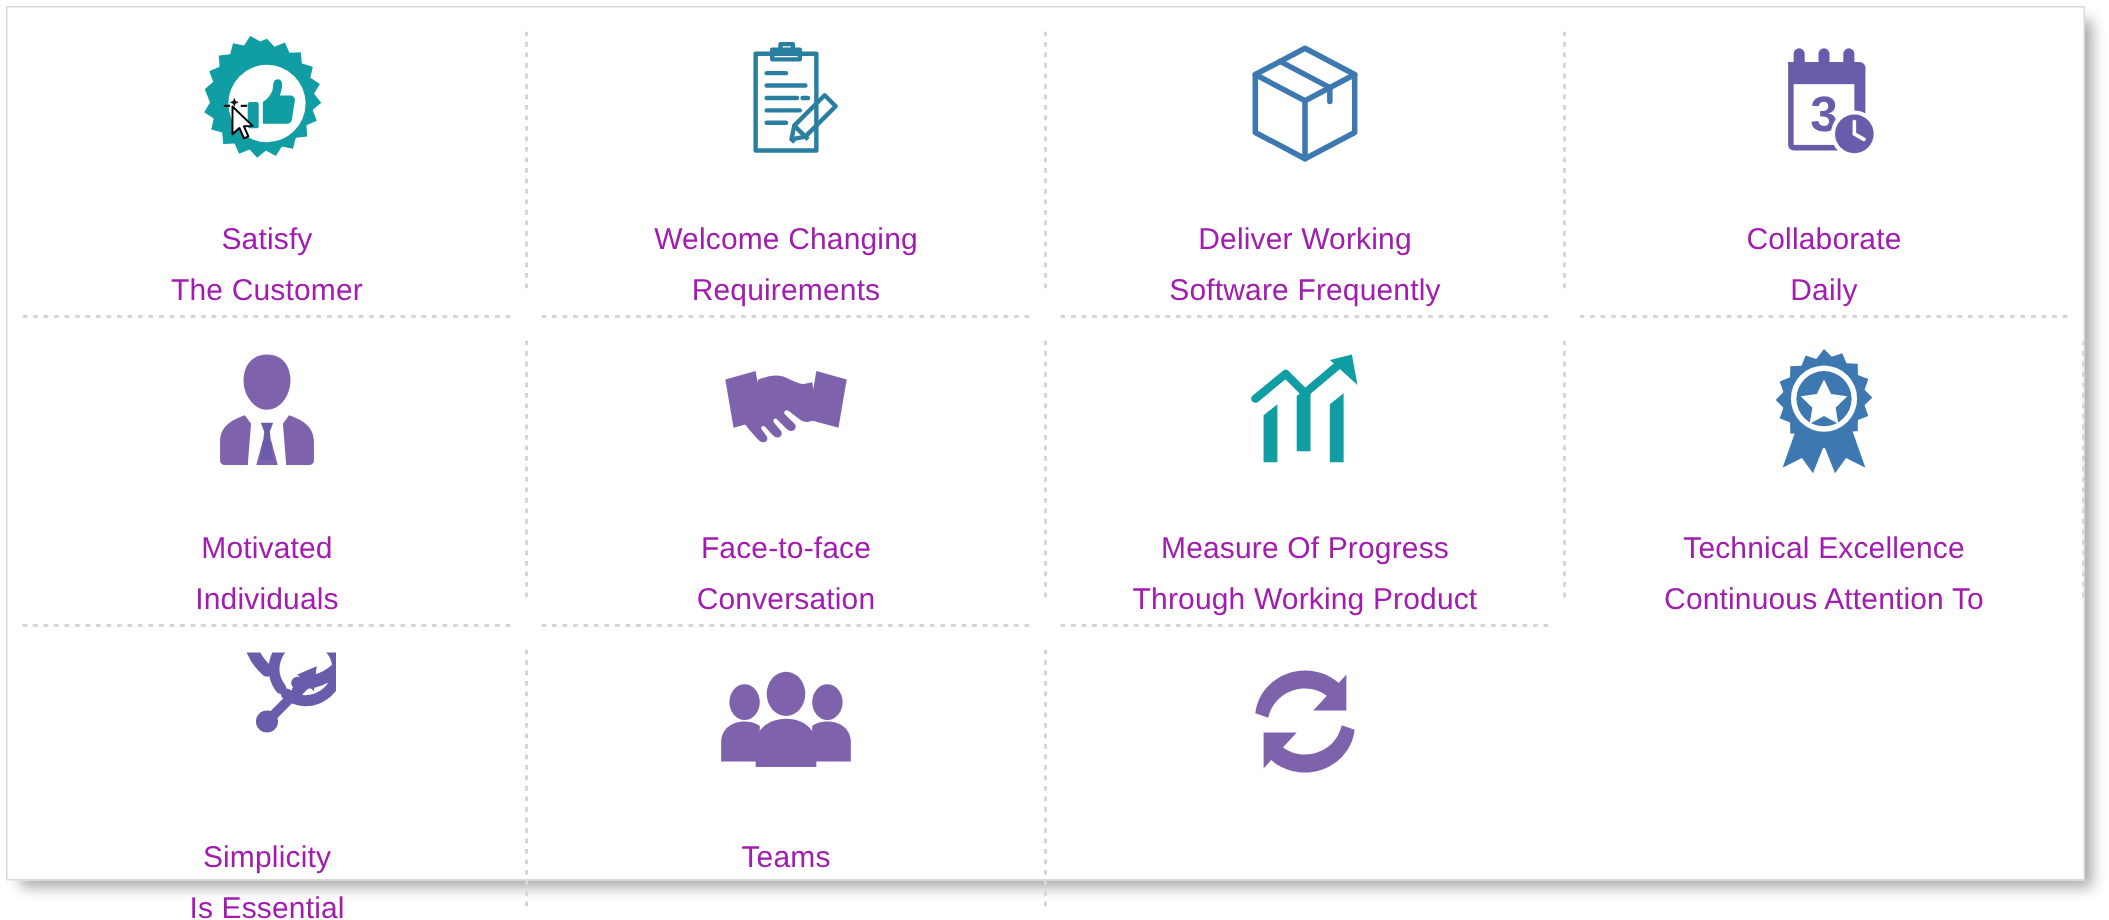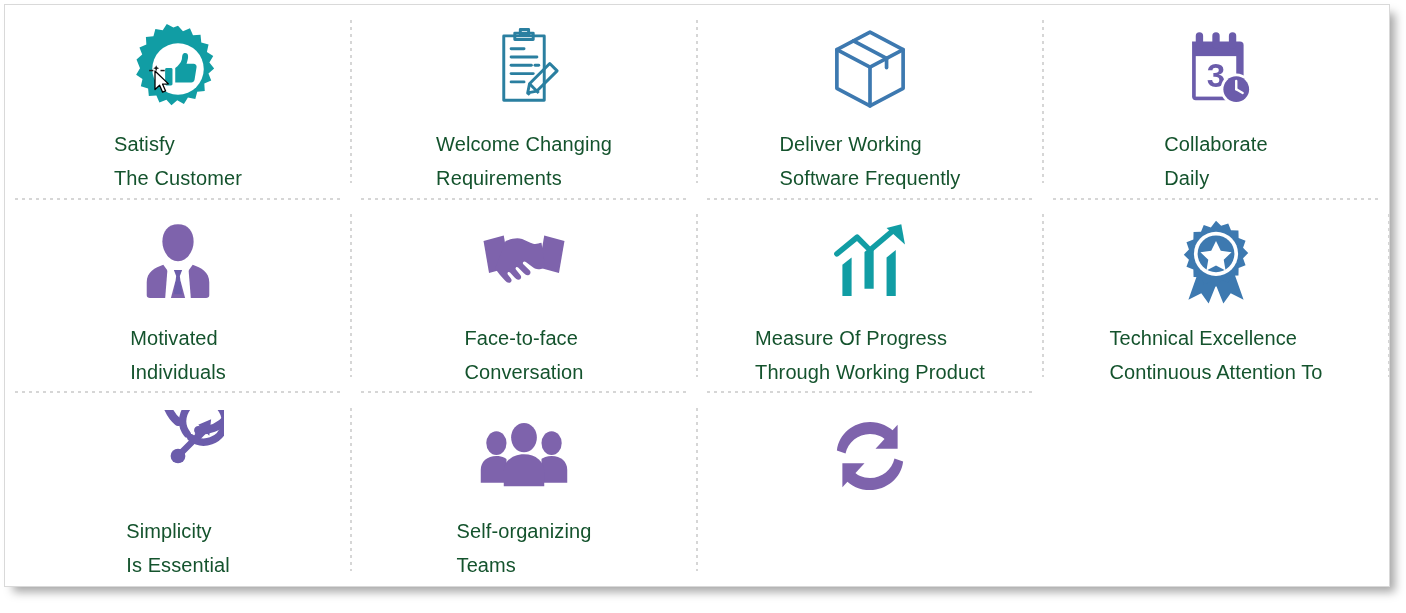--- a/index.html
+++ b/index.html
@@ -74,22 +74,23 @@
   .icon-wrap {
     height: 92px;
     display: flex;
     align-items: center;
     justify-content: center;
     position: relative;
   }
   .icon-wrap svg { display: block; }
 
   .labels {
-    margin-top: 12px;
-    color: #14532d;
+    margin-top: 28px;
+    text-align: center;
+    color: #a21caf;
     font-size: 20px;
     line-height: 34px;
     letter-spacing: 0.1px;
     white-space: nowrap;
   }
 
   
   #cursor {
     position: absolute;
     left: 142px;
@@ -320,21 +321,20 @@
             <path d="M31 50h6v30h-6z"></path>
             <path d="M63 50h6v30h-6z"></path>
           </g>
           <g fill="#7e63ac">
             <ellipse cx="50" cy="30" rx="14" ry="16"></ellipse>
             <path d="M50 48c-13 0-22 8-22 19v16h44V67c0-11-9-19-22-19z"></path>
           </g>
         </svg>
       </div>
       <div class="labels">
-        <div>Self-organizing</div>
         <div>Teams</div>
       </div>
       <div class="v-div"></div>
     </div>
 
     <div class="cell">
       <div class="icon-wrap">
         <svg width="92" height="92" viewBox="0 0 100 100">
           <g fill="#7e63ac">
             <path d="M14 44c2-18 18-31 36-31 11 0 21 4.6 28 12.4l-9 9C64.6 29 57.6 26 50 26c-13 0-24 9-26.6 21.2z"></path>

